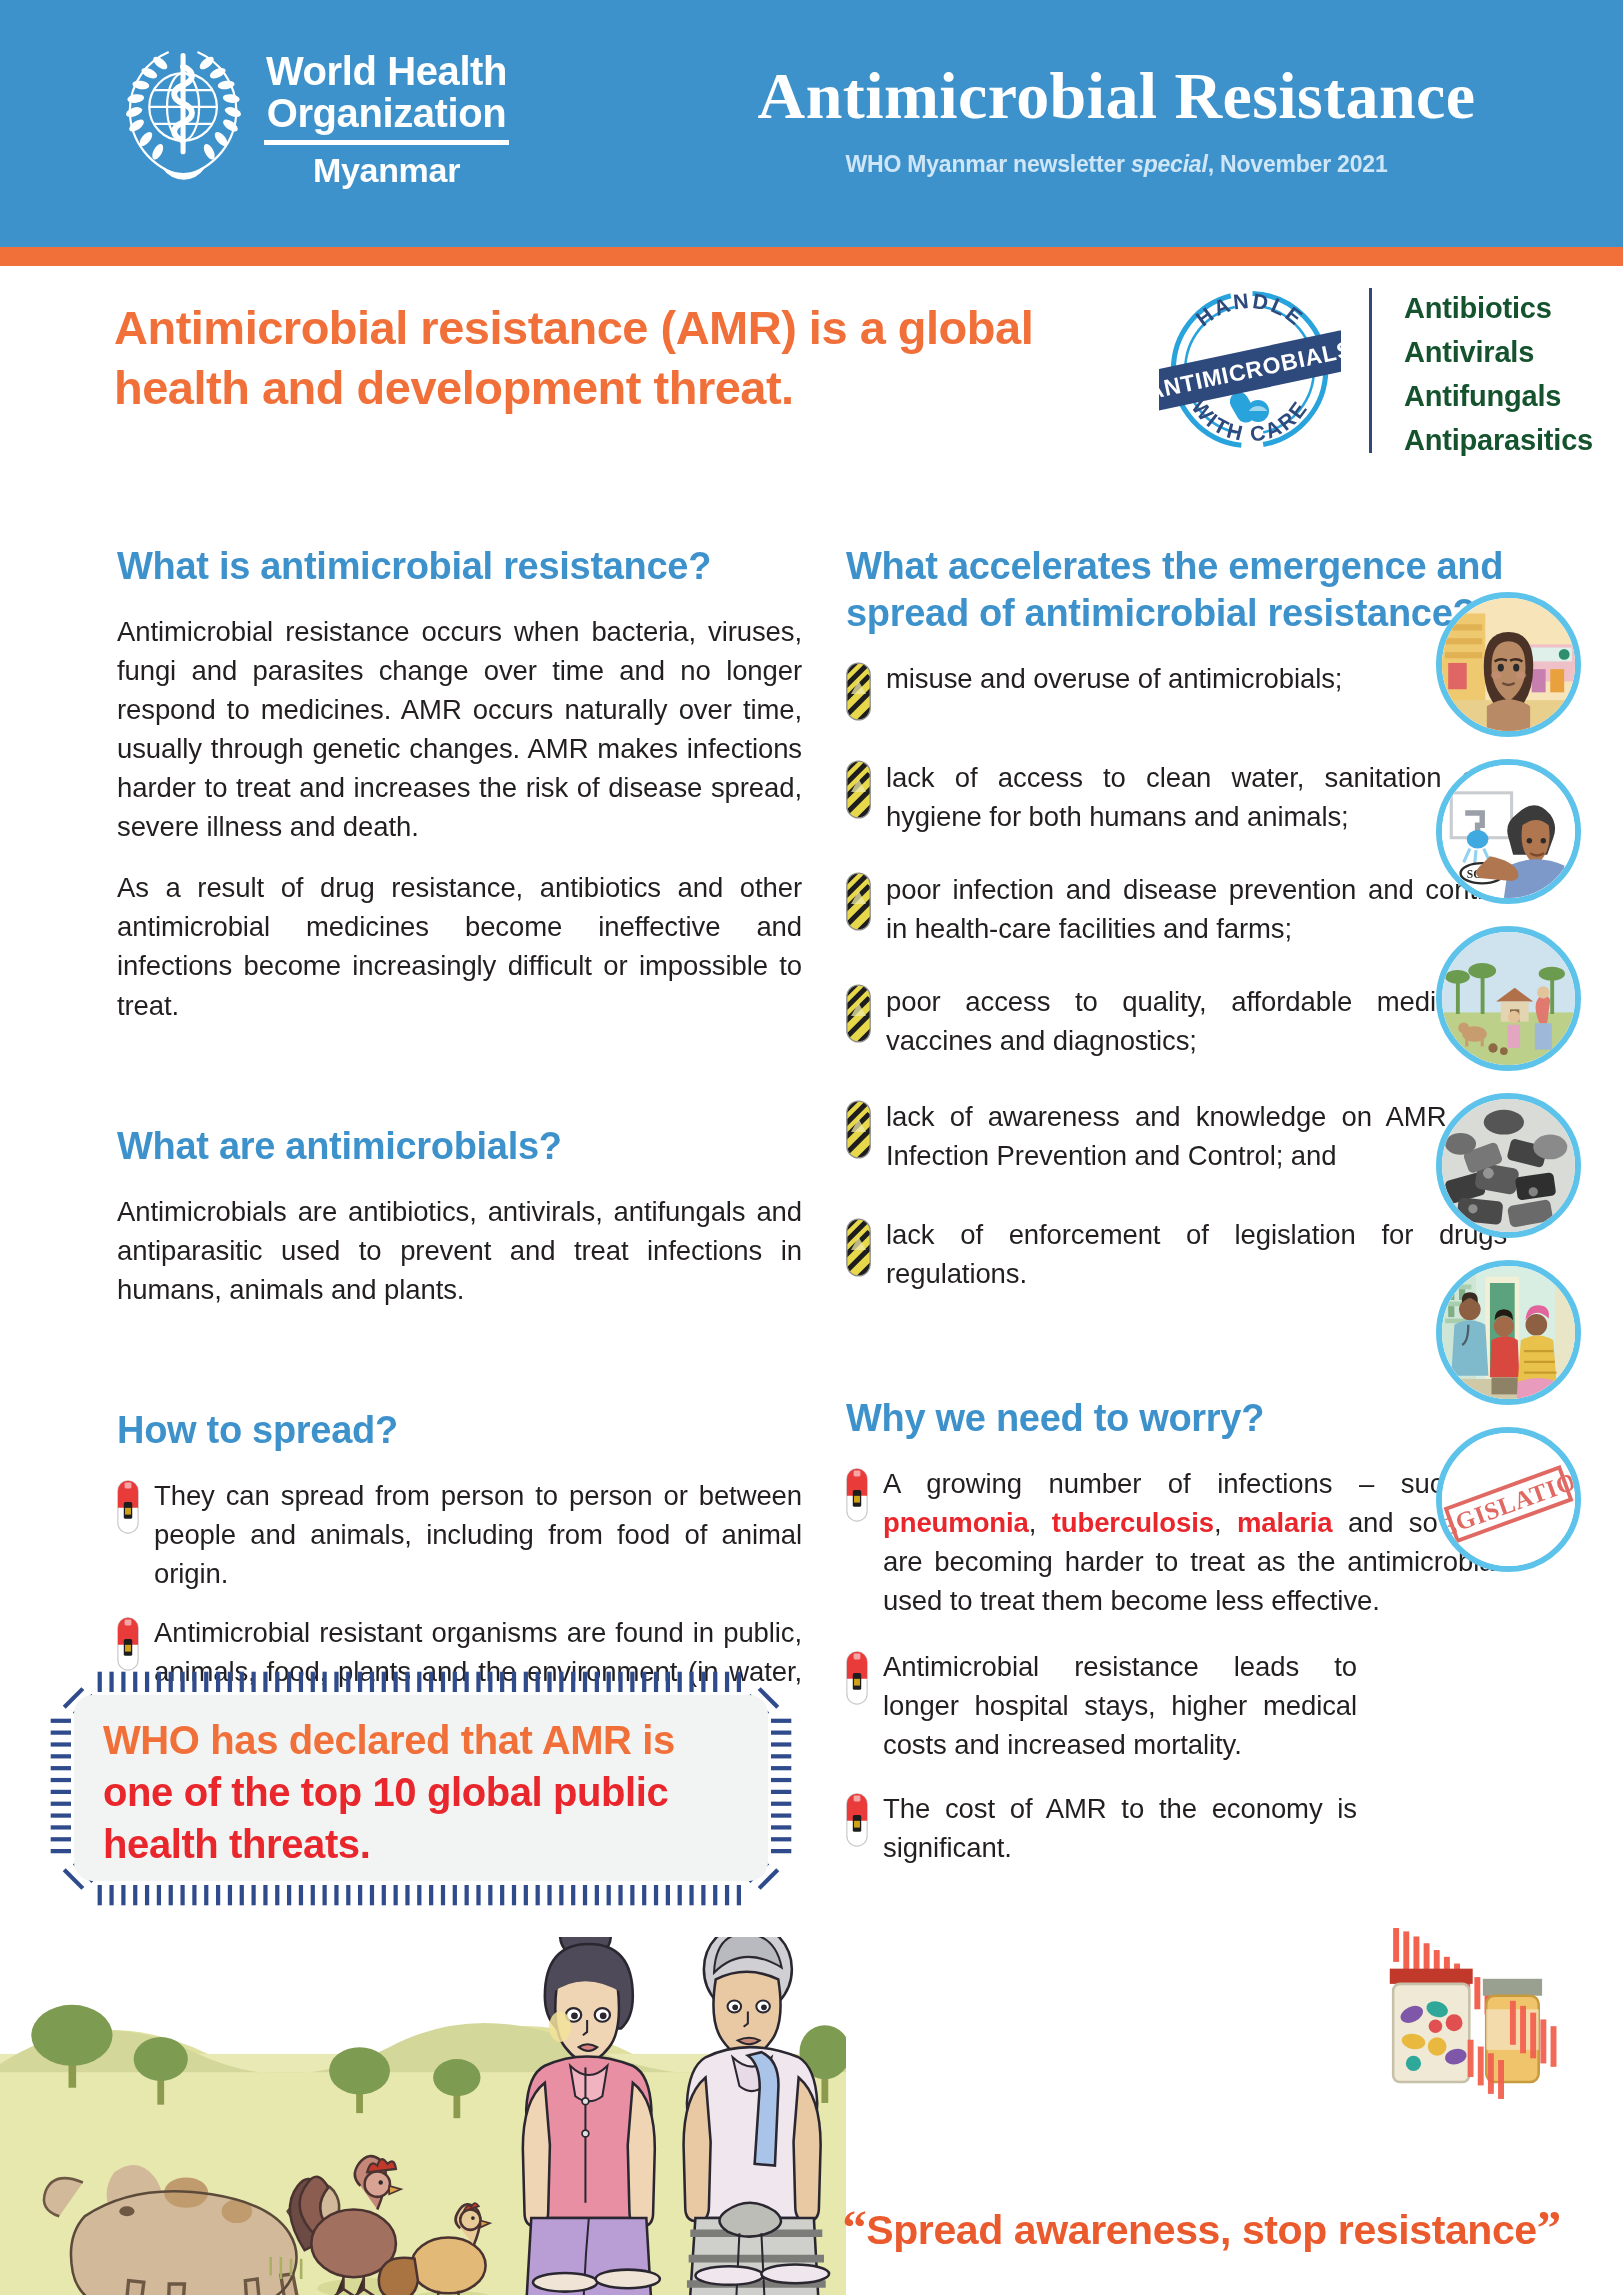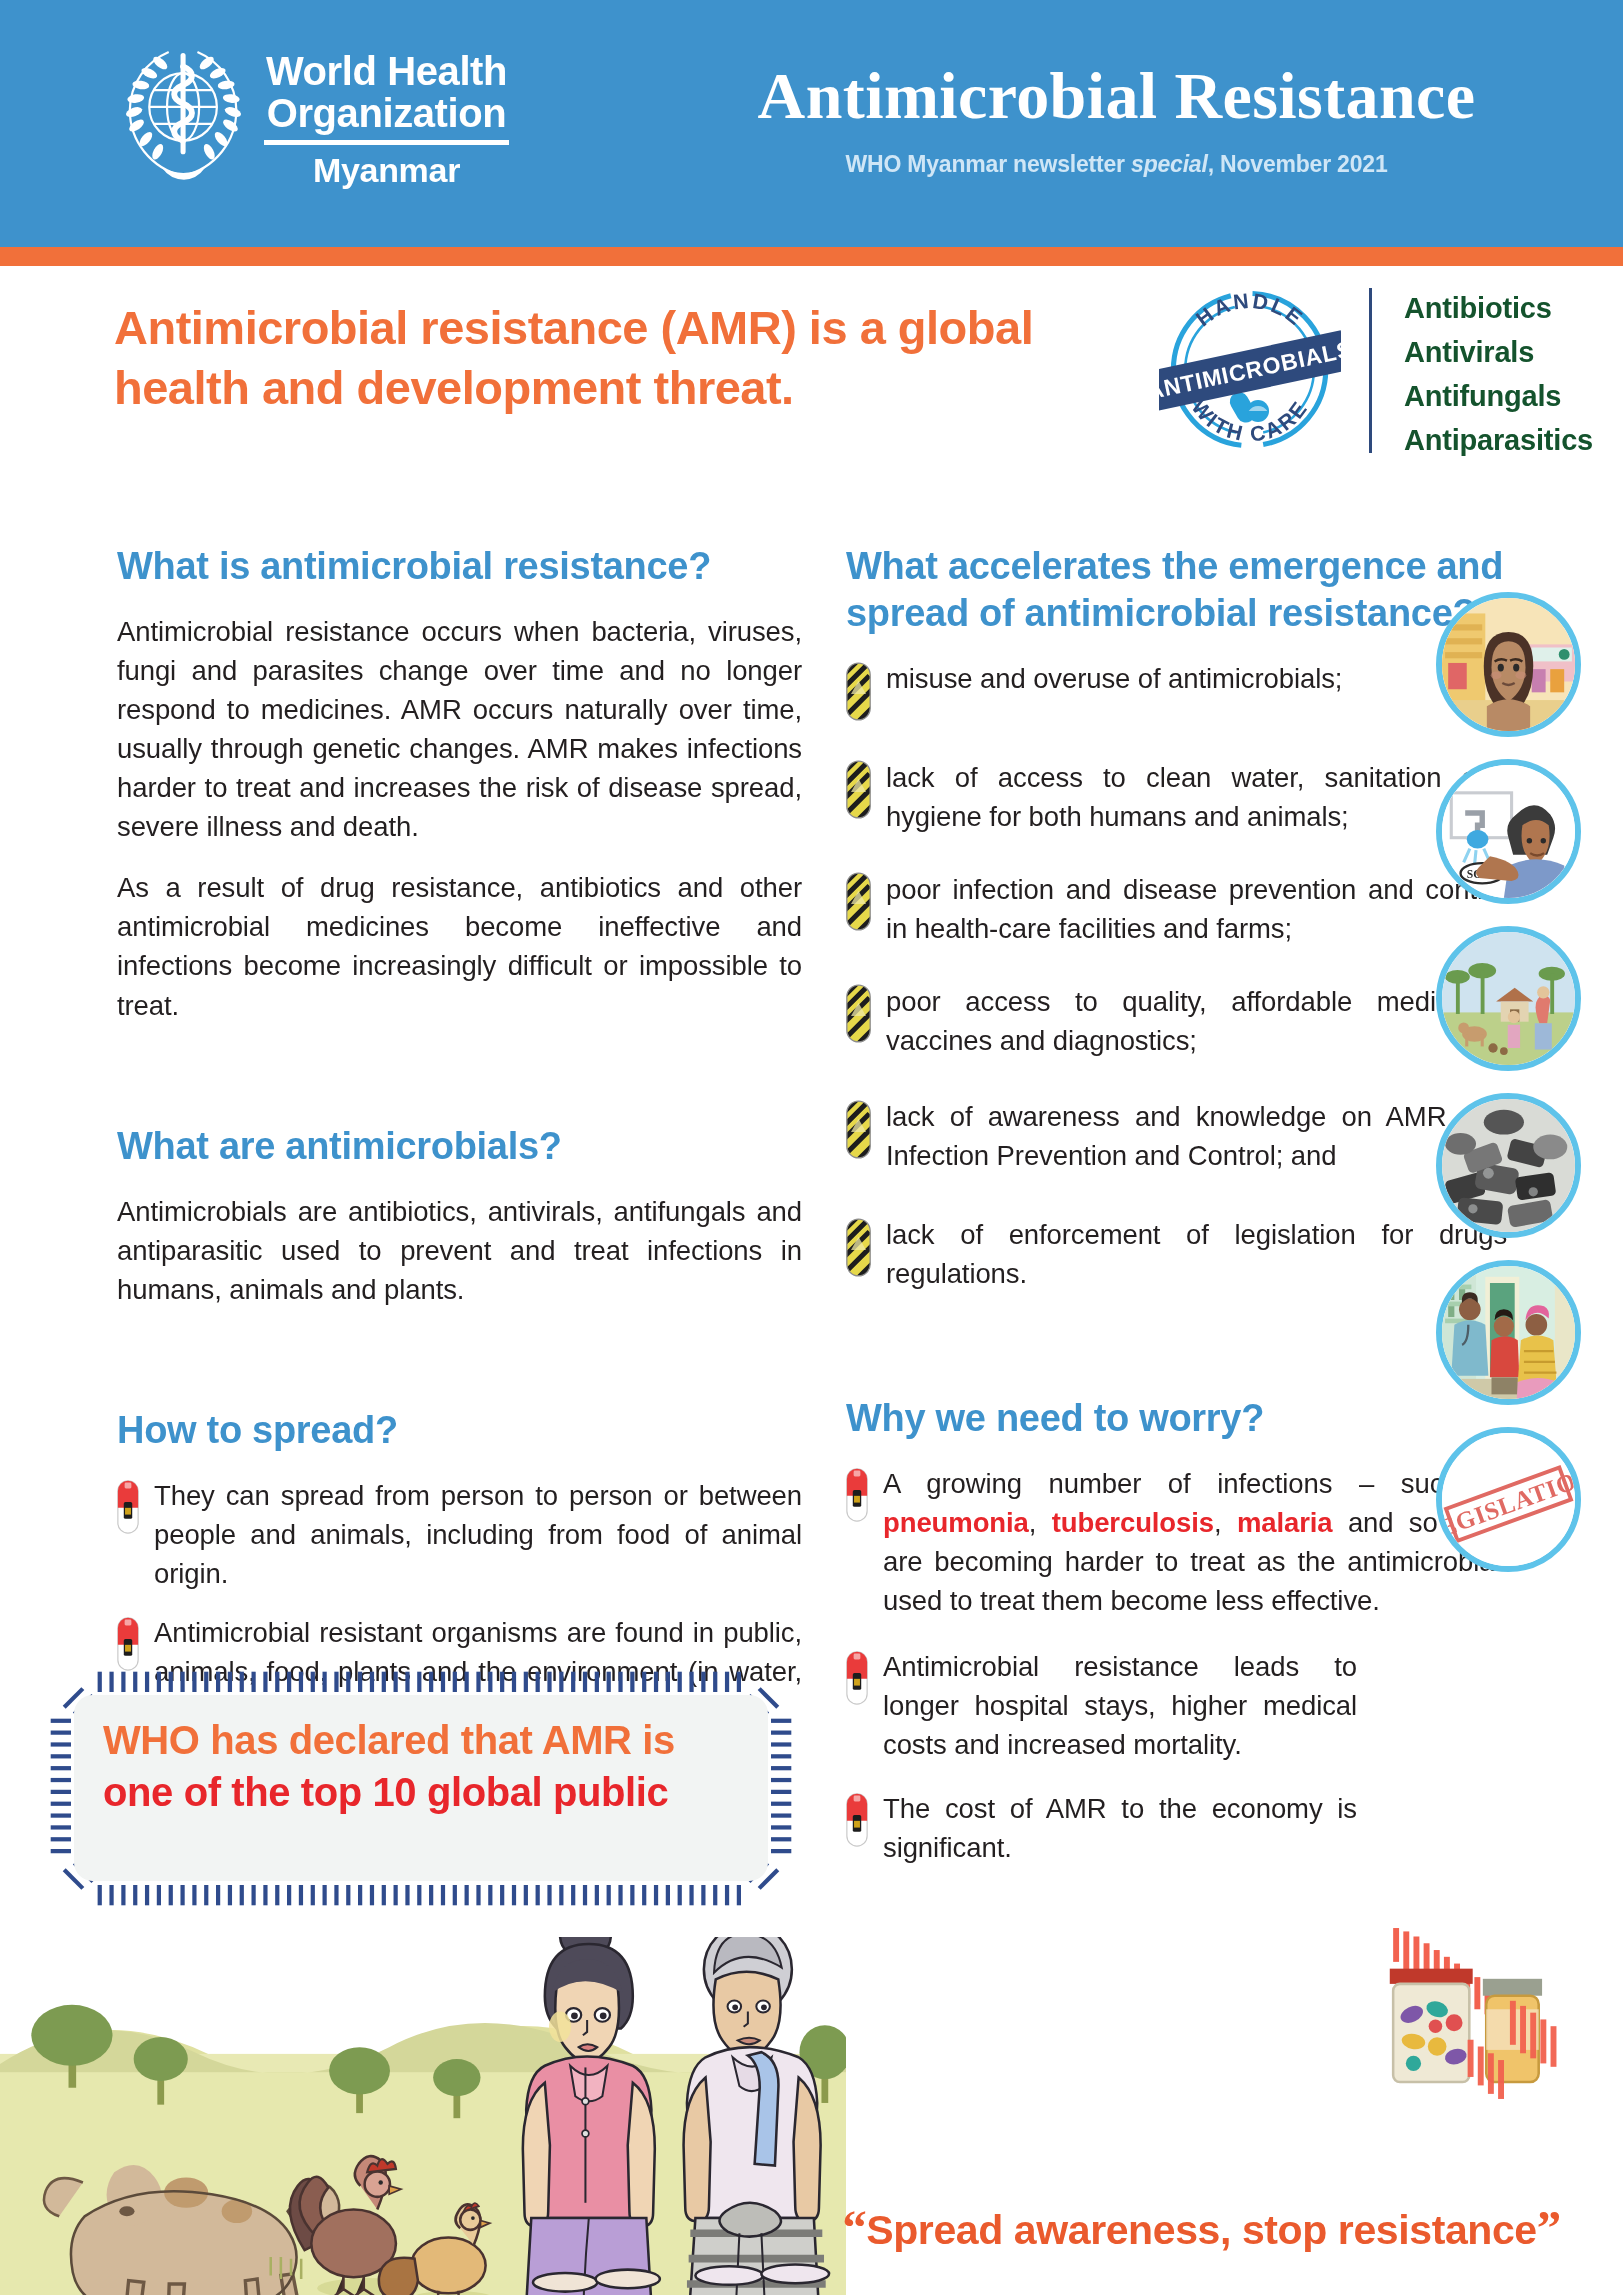--- a/index.html
+++ b/index.html
@@ -363,20 +363,21 @@
           <line x1="44" y1="222" x2="62" y2="240"></line>
           <line x1="862" y1="236" x2="840" y2="258"></line>
             <line x1="850" y1="228" x2="828" y2="250"></line>
           <line x1="836" y1="222" x2="818" y2="240"></line>
         </g>
       </g>
     </svg>
     <div class="inner">
       <div class="l1">WHO has declared that AMR is</div>
       <div class="l2">one of the top 10 global public</div>
+      <div class="l3">health threats.</div>
     </div>
   </div>
 
   <div class="scene">
     <svg viewBox="0 0 1000 424">
 
       <rect x="0" y="0" width="1000" height="424" fill="#ffffff"></rect>
       <path d="M0 150 q120 -75 250 -10 q120 60 250 -5 q120 -62 250 4 q120 62 250 0 V424 H0z" fill="#dfe0a0"></path>
       <rect x="0" y="138" width="1000" height="286" fill="#e8e9b4"></rect>
       <path d="M0 150 q110 -72 230 -14 q110 54 230 -6 q110 -58 240 2 q140 62 300 -2 V160 H0z" fill="#d4d79a"></path>

